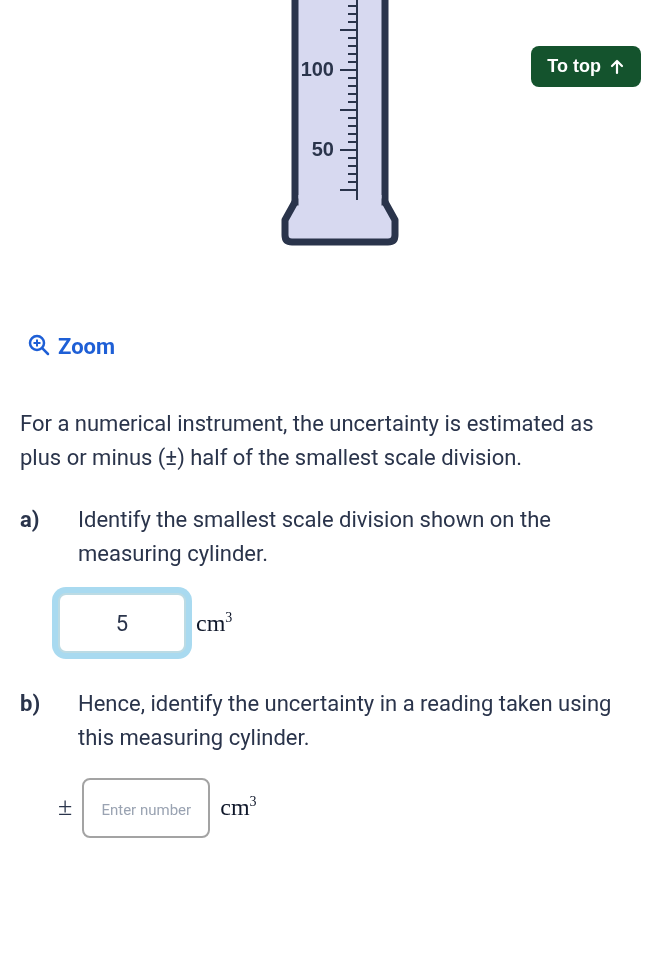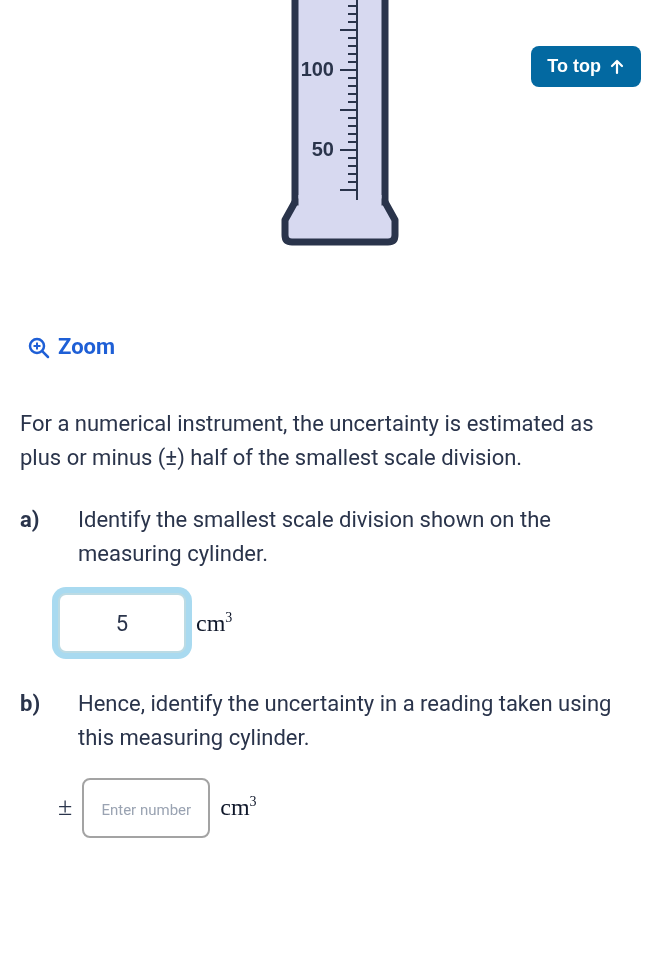--- a/index.html
+++ b/index.html
@@ -11,40 +11,40 @@
     color: #2a344b;
     width: 659px;
     height: 953px;
     overflow: hidden;
     position: relative;
   }
   .to-top {
     position: absolute;
     top: 46px;
     right: 18px;
-    background: #0369a1;
+    background: #14532d;
     color: #fff;
     border: none;
     border-radius: 8px;
     padding: 10px 16px;
     font-size: 18px;
     font-weight: 600;
     cursor: pointer;
     display: flex;
     align-items: center;
     gap: 8px;
   }
   .cylinder-wrap {
     text-align: center;
     margin-top: -10px;
     margin-bottom: 40px;
   }
   .zoom-link {
     display: inline-flex;
-    align-items: flex-end;
+    align-items: flex-start;
     gap: 8px;
     color: #1e5fd6;
     font-size: 22px;
     font-weight: 700;
     margin: 20px 0 30px 28px;
     cursor: pointer;
   }
   .content {
     padding: 0 20px 0 20px;
     font-size: 22px;

